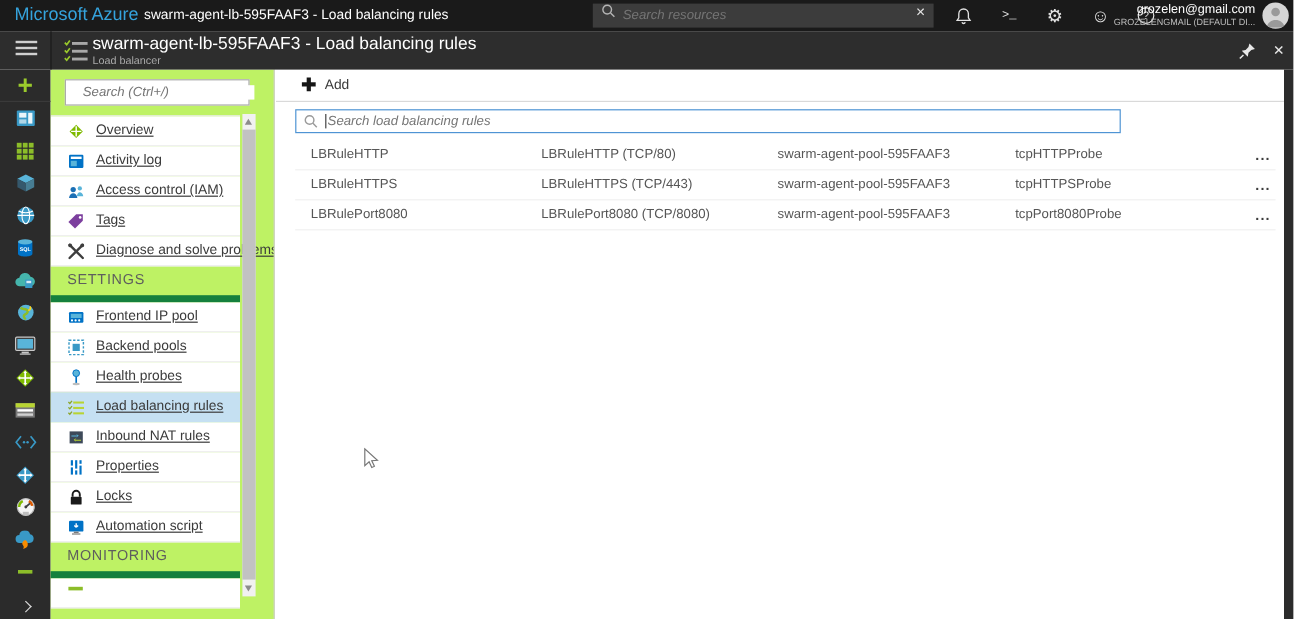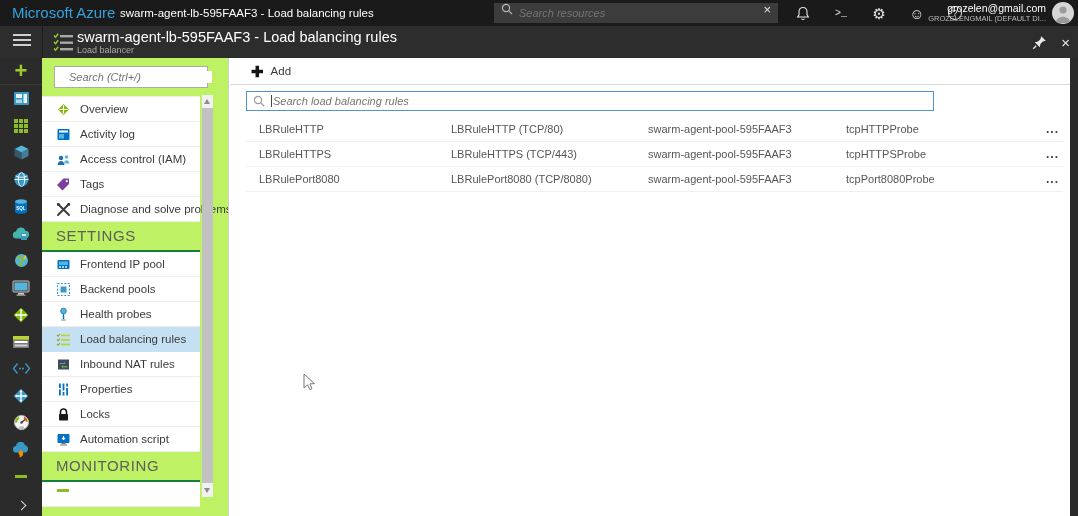--- a/index.html
+++ b/index.html
@@ -44,22 +44,22 @@
   .chev { width:7px; height:7px; border-top:1.5px solid #d8d8d8; border-right:1.5px solid #d8d8d8; transform:rotate(45deg); }
 
   
   .menu { position:absolute; top:58px; left:42px; width:187px; bottom:0; background:#bef264; border-right:1px solid #cfcfcf; z-index:3; overflow:hidden; }
   .menu-search { position:absolute; top:8px; left:12px; right:20px; height:22px; border:1px solid #ababab; display:flex; align-items:center; padding:0 7px; background:#fff; }
   .menu-search input { flex:1; border:none; outline:none; font-style:italic; font-size:11px; color:#7a7a7a; font-family:"Liberation Sans",sans-serif; margin-left:7px; }
   .menu-list { position:absolute; top:38px; left:0; right:28px; border-top:1px solid #ececec; }
   .mi { height:25px; display:flex; align-items:center; padding-left:14px; border-bottom:1px solid #ececec; cursor:pointer; background:#fff; }
   .mi.selected { background:#c5e0f2; border-bottom-color:#c5e0f2; }
   .mi-icon { width:15px; height:15px; margin-right:9px; flex:none; }
-  .mi-label { font-size:11.5px; color:#3b3b3b; white-space:nowrap; }
-  .section-h { height:30px; display:flex; align-items:flex-end; padding:0 0 6px 14px; font-size:15px; letter-spacing:.6px; color:#5e5e5e; border-bottom:2px solid #15803d; }
+  .mi-label { font-size:11.5px; color:#3b3b3b; white-space:nowrap;text-decoration:underline; }
+  .section-h { height:30px; display:flex; align-items:flex-end; padding:0 0 6px 14px; font-size:12px; letter-spacing:.6px; color:#5e5e5e; border-bottom:6px solid #15803d; }
   .menu-scrollbar { position:absolute; top:37px; right:15px; width:11px; bottom:19px; background:#f1f1f1; cursor:pointer; }
   .sb-arrow { position:absolute; left:2px; width:0; height:0; border-left:3.5px solid transparent; border-right:3.5px solid transparent; }
   .sb-up { top:4px; border-bottom:5px solid #8c8c8c; }
   .sb-down { bottom:4px; border-top:5px solid #8c8c8c; }
   .sb-thumb { position:absolute; left:0; right:0; top:13px; bottom:14px; background:#c2c2c2; }
 
   
   .content { position:absolute; top:58px; left:230px; right:8px; bottom:0; background:#fff; z-index:2; }
   .right-strip { position:absolute; top:58px; right:0; width:8px; bottom:0; background:#2b2b2b; z-index:2; }
   .toolbar { height:27px; border-bottom:1px solid #d9d9d9; display:flex; align-items:center; padding-left:21px; }

